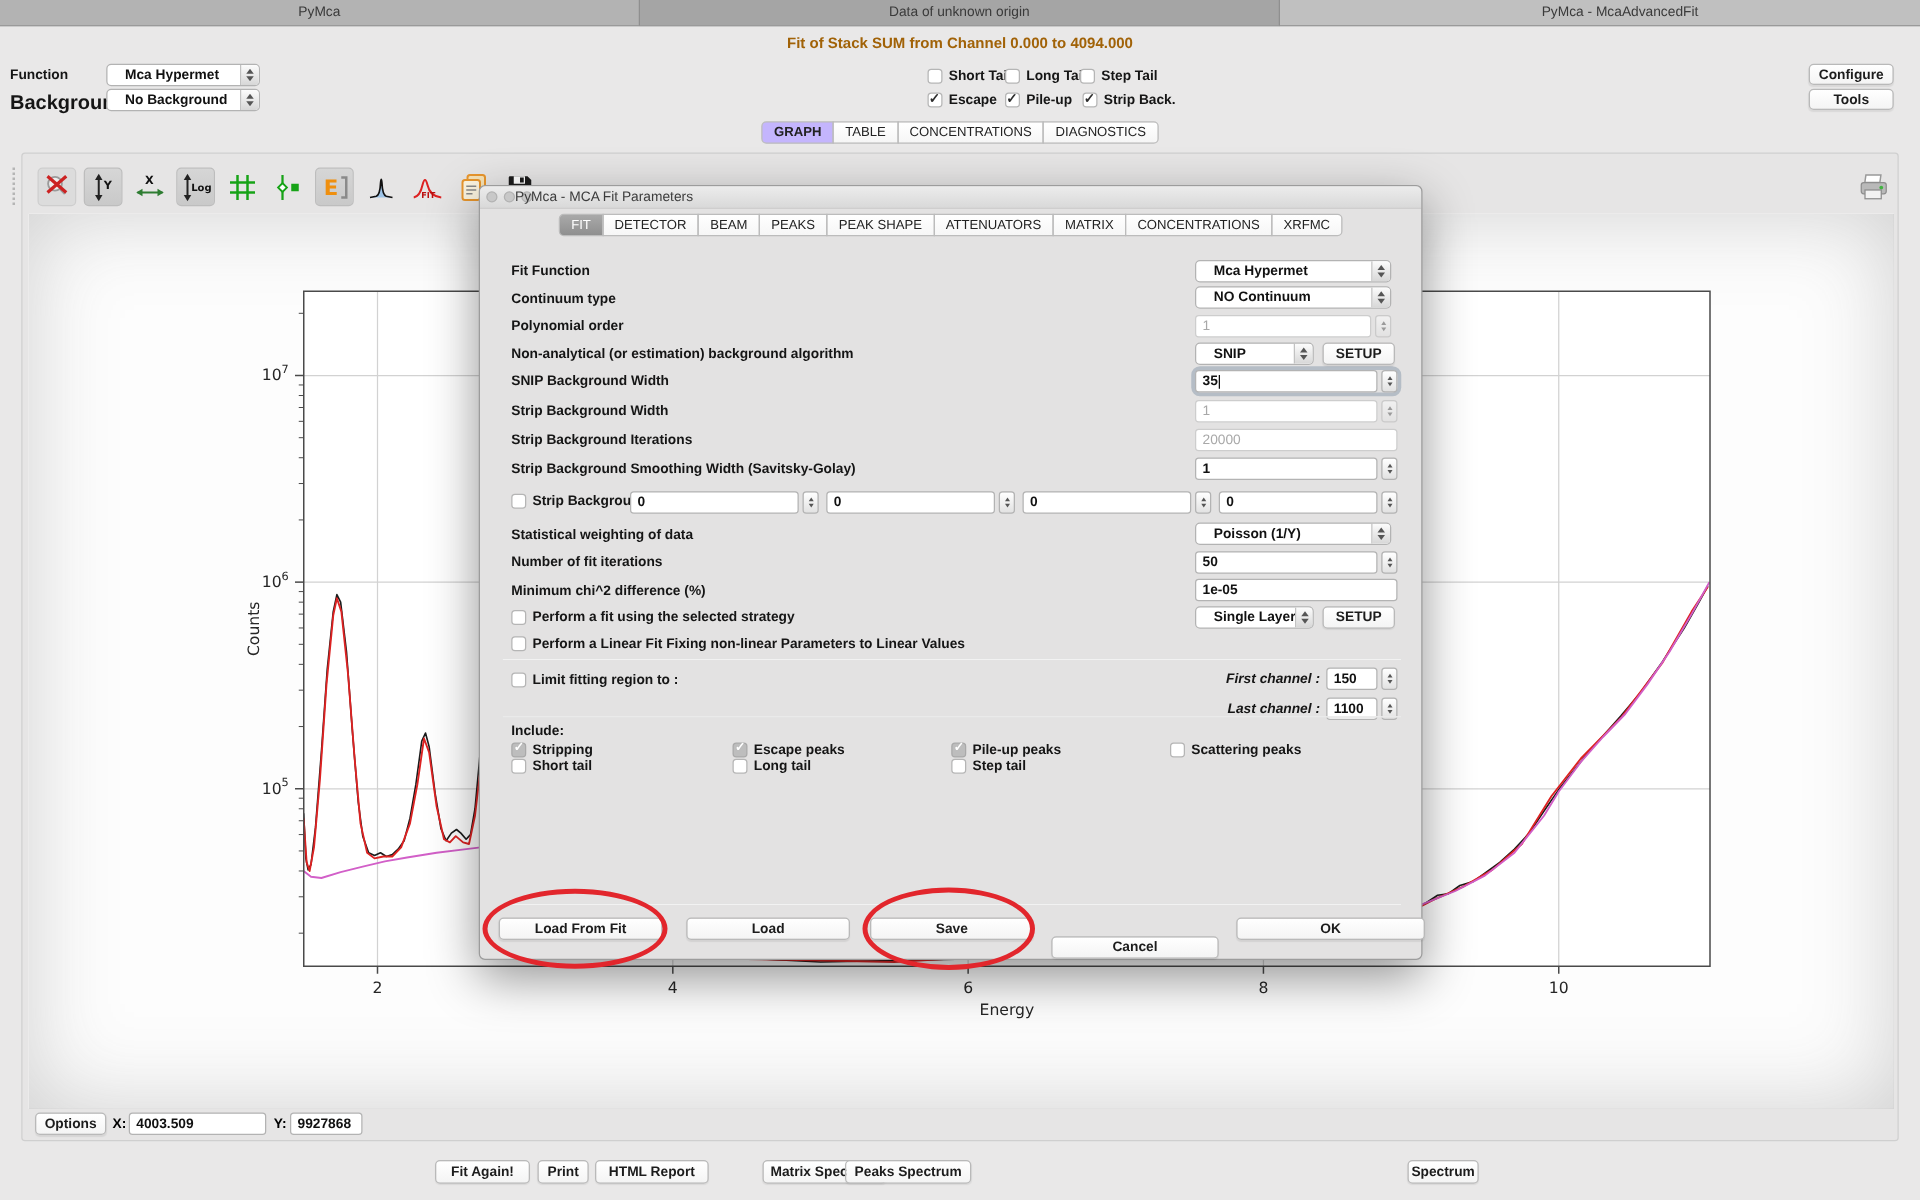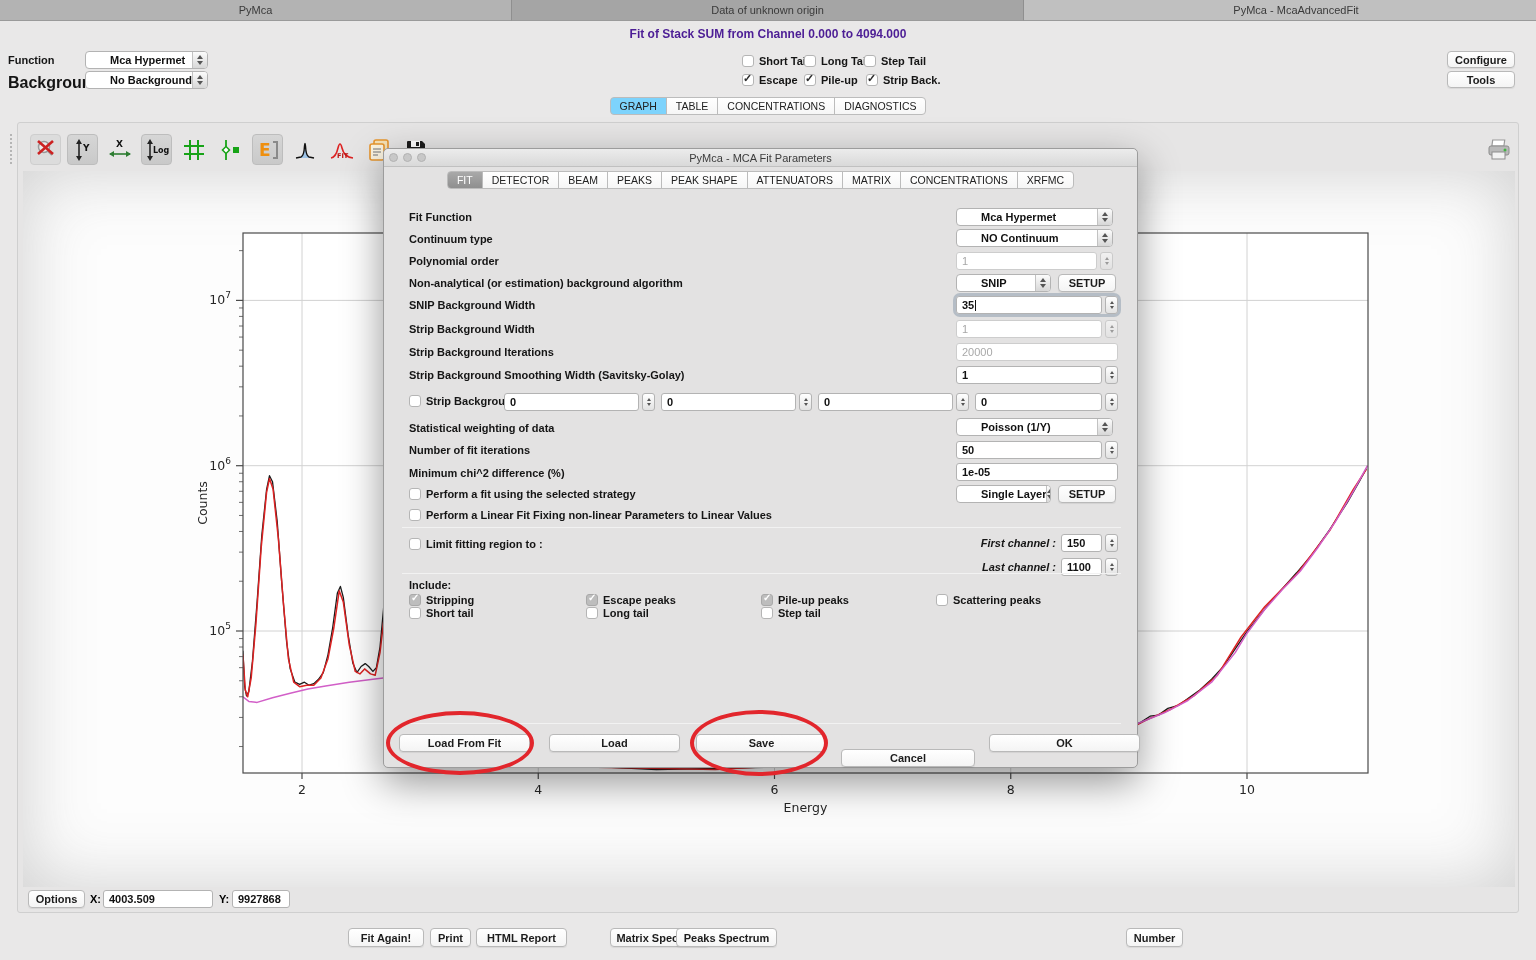--- a/index.html
+++ b/index.html
@@ -11,21 +11,21 @@
   .wtab { position:absolute; top:0; height:21px; display:flex; align-items:center;
     justify-content:center; font-size:11px; color:#3a3a3a; border-right:1px solid #8f8f8f;
     border-bottom:1px solid #9a9a9a; }
 
   
   .mac-btn { position:absolute; background:linear-gradient(#ffffff,#f4f4f4);
     border:1px solid #b9b9b9; border-radius:4px; font-size:11px; font-weight:700; color:#1c1c1c;
     display:flex; align-items:center; justify-content:center; box-shadow:0 1px 1px rgba(0,0,0,.07); }
   .select { position:absolute; height:18px; background:#fff; border:1px solid #b3b3b3;
     border-radius:4px; display:flex; align-items:center; overflow:hidden; }
-  .sel-txt { flex:1; padding-left:24px; font-size:11px; font-weight:700; color:#111; white-space:nowrap; }
+  .sel-txt { flex:1; padding-left:14px; font-size:11px; font-weight:700; color:#111; white-space:nowrap; }
   .sel-step { width:15px; align-self:stretch; background:linear-gradient(#fcfcfc,#d7d7d7);
     border-left:1px solid #c2c2c2; display:flex; flex-direction:column; align-items:center; justify-content:center; }
   .tri-up { width:0;height:0;border:3px solid transparent;border-bottom:4px solid #555;margin-bottom:1px; }
   .tri-dn { width:0;height:0;border:3px solid transparent;border-top:4px solid #555;margin-top:1px; }
   .spingrp { position:absolute; height:18px; display:flex; gap:3px; }
   .sfield { flex:1; background:#fff; border:1px solid #b3b3b3; border-radius:3px;
     display:flex; align-items:center; padding-left:5px; font-size:11px; font-weight:700; color:#111; }
   .sstep { width:13px; border:1px solid #b3b3b3; border-radius:3px;
     background:linear-gradient(#fff,#e2e2e2); display:flex; flex-direction:column;
     align-items:center; justify-content:center; }
@@ -47,21 +47,21 @@
   .cb.gchecked { background:#bdbdbd; border-color:#a9a9a9; }
   .cb.gchecked::after { content:"✓"; position:absolute; left:1px; top:-3px; font-size:10px;
     font-weight:700; color:#fff; }
   .cbrow { position:absolute; display:flex; align-items:center; gap:5px; font-size:11px;
     font-weight:700; color:#151515; height:14px; }
 
   .seg { border:1px solid #bcbcbc; background:linear-gradient(#fff,#f6f6f6); padding:2px 9px;
     font-size:10.5px; color:#222; margin-left:-1px; white-space:nowrap; }
   .seg:first-child { border-radius:4px 0 0 4px; margin-left:0; }
   .seg:last-child { border-radius:0 4px 4px 0; }
-  .seg.act-grey { background:#7dd3fc; }
+  .seg.act-grey { background:#c4b5fd;font-weight:bold; }
   .seg.act-dark { background:linear-gradient(#a9a9a9,#8f8f8f); color:#fff; }
 
   
   #main-panel { position:absolute; left:17px; top:122px; width:1502px; height:791px;
     background:#e6e5e5; border:1px solid #cfcfcf; border-radius:3px; }
   #canvas { position:absolute; left:5px; top:48px; width:1492px; height:716px; background:#fdfdfd;
     box-shadow:inset 0 0 70px rgba(90,90,90,.28); }
   .tbi { position:absolute; top:134px; width:31px; height:31px; display:flex; align-items:center;
     justify-content:center; }
   .tbi.pressed { background:linear-gradient(#d6d6d6,#c9c9c9); border:1px solid #bdbdbd; border-radius:4px; }
@@ -69,21 +69,21 @@
 
   
   #dialog { position:absolute; left:383px; top:148px; width:755px; height:620px;
     background:#e3e2e2; border:1px solid #9c9c9c; border-radius:5px;
     box-shadow:0 14px 40px rgba(0,0,0,.42); z-index:10; }
   #dlg-titlebar { position:absolute; left:0; top:0; width:100%; height:18px;
     background:linear-gradient(#ececec,#d9d9d9); border-bottom:1px solid #c0c0c0;
     border-radius:5px 5px 0 0; display:flex; align-items:center; }
   .tlight { width:9px; height:9px; border-radius:50%; background:#c8c8c8; border:1px solid #b2b2b2;
     margin-left:5px; }
-  #dlg-title { position:absolute; width:100%; text-align:center; font-size:11px; color:#3c3c3c; }
+  #dlg-title { position:absolute; width:100%; font-size:11px; color:#3c3c3c;padding-left:28px; }
   .dlg-label { position:absolute; font-size:11px; font-weight:700; color:#151515; height:16px;
     line-height:16px; white-space:nowrap; }
   .dlg-sep { position:absolute; left:18px; width:719px; height:1px; background:#cccccc;
     border-bottom:1px solid #f2f2f2; }
   .ital { font-style:italic; }
 
   .red-ellipse { position:absolute; border:4px solid #e2262c; border-radius:50%; z-index:12;
     pointer-events:none; }
 
   svg text { font-family:"DejaVu Sans","Liberation Sans",sans-serif; }
@@ -96,21 +96,21 @@
       <span>PyMca</span>
     </div>
   <div class="wtab" style="left:512px;width:512px;background:#a5a5a5;">
       <span>Data of unknown origin</span>
     </div>
   <div class="wtab" style="left:1024px;width:544px;background:#c0c0c0;border-right:none;">
       <span>PyMca - McaAdvancedFit</span>
     </div>
 </div>
 
-<div class="abs" style="left:0;top:27px;width:1536px;text-align:center;font-size:12px;font-weight:700;color:#4c1d95;">Fit of Stack SUM from Channel 0.000 to 4094.000</div>
+<div class="abs" style="left:0;top:27px;width:1536px;text-align:center;font-size:12px;font-weight:700;color:#a16207;">Fit of Stack SUM from Channel 0.000 to 4094.000</div>
 
 <div class="abs" style="left:8px;top:54px;font-size:11px;font-weight:700;color:#151515;">Function</div>
 <div class="select" style="left:85px;top:51px;width:123px;">
   <span class="sel-txt">Mca Hypermet</span>
   <span class="sel-step">
       <i class="tri-up"></i>
       <i class="tri-dn"></i>
     </span>
 </div>
 <div class="abs" style="left:8px;top:74px;font-size:16px;font-weight:700;color:#151515;">Background</div>
@@ -324,21 +324,21 @@
 <div class="abs" style="left:219px;top:893px;font-size:11px;font-weight:700;z-index:4;">Y:</div>
 <div class="pfield" style="left:232px;top:890px;width:58px;z-index:4;">
     <span>9927868</span>
   </div>
 
 <div class="mac-btn" style="left:348px;top:928px;width:76px;height:19px;">Fit Again!</div>
 <div class="mac-btn" style="left:430px;top:928px;width:41px;height:19px;">Print</div>
 <div class="mac-btn" style="left:476px;top:928px;width:91px;height:19px;">HTML Report</div>
 <div class="mac-btn" style="left:572px;top:928px;width:99px;height:19px;margin-left:38px;">Matrix Spectrum</div>
 <div class="mac-btn" style="left:676px;top:928px;width:101px;height:19px;">Peaks Spectrum</div>
-<div class="mac-btn" style="left:1126px;top:928px;width:57px;height:19px;">Number</div>
+<div class="mac-btn" style="left:1126px;top:928px;width:57px;height:19px;">Spectrum</div>
 
 <div id="dialog">
   <div id="dlg-titlebar">
     <span id="dlg-title">PyMca - MCA Fit Parameters</span>
     <span class="tlight"></span>
     <span class="tlight"></span>
     <span class="tlight"></span>
   </div>
 
   <div class="abs" style="left:0;top:22px;width:100%;display:flex;justify-content:center;">

